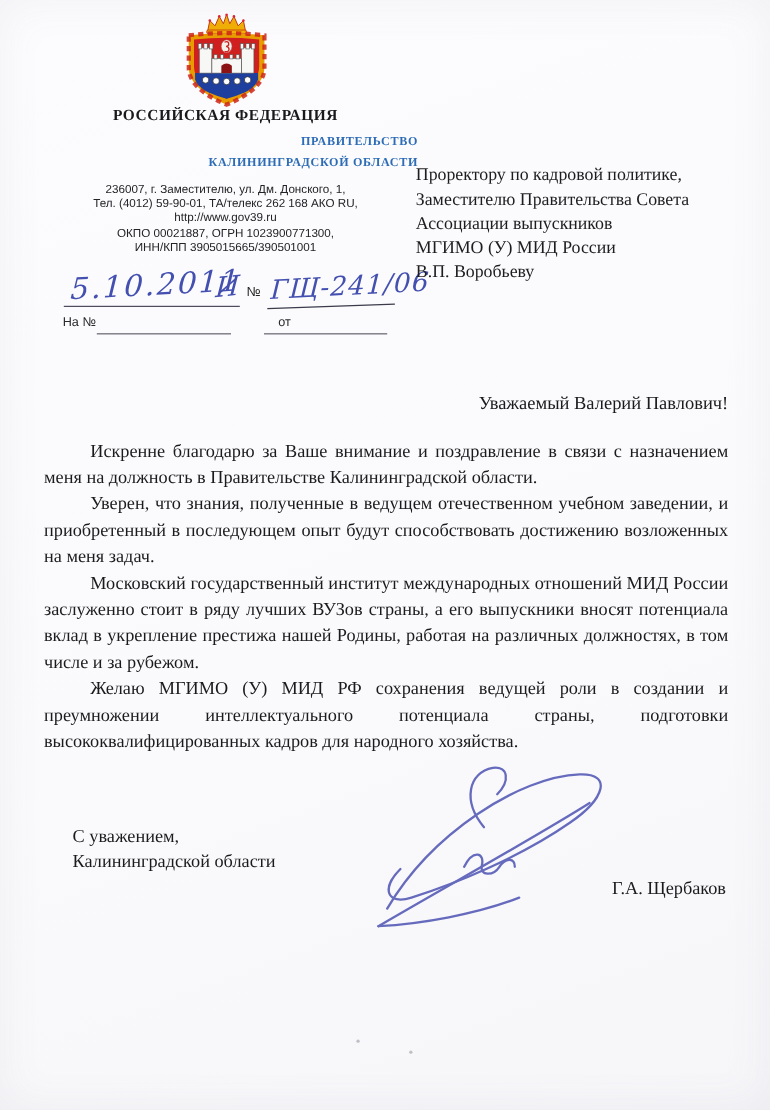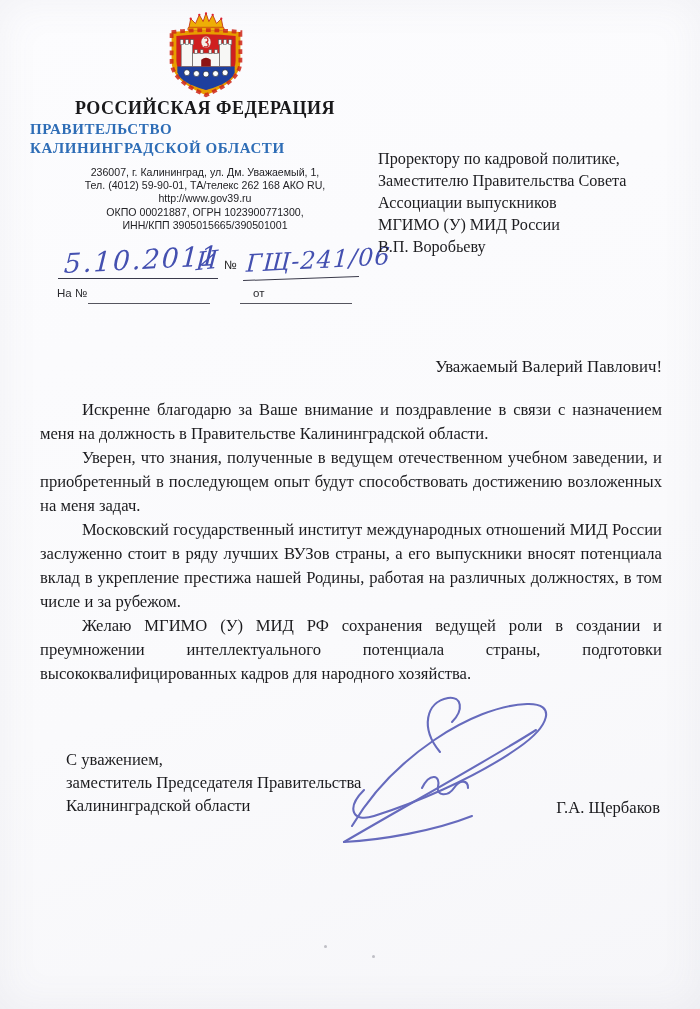--- a/index.html
+++ b/index.html
@@ -10,26 +10,26 @@
     background:linear-gradient(160deg,#fcfcfe 0%,#fafafc 60%,#f6f6f9 100%);
     box-shadow:inset 0 0 40px rgba(120,120,140,.08);
     overflow:hidden;
     font-family:"Liberation Serif","DejaVu Serif",serif;
     color:#1c1c1e;
   }
   
   .emblem{position:absolute;left:158px;top:12px;width:96px;height:86px;}
   .country{
     position:absolute;left:45px;top:98px;width:320px;
-    text-align:center;font-weight:bold;font-size:18px;letter-spacing:.5px;
+    text-align:center;font-weight:bold;font-size:14px;letter-spacing:.5px;
     color:#19191b;
   }
   .org{
     position:absolute;left:30px;top:120px;width:350px;
-    text-align:left;font-weight:bold;font-size:15px;line-height:19px;
+    text-align:right;font-weight:bold;font-size:11px;line-height:19px;
     letter-spacing:.6px;color:#2e6db6;
   }
   .address{
     position:absolute;left:30px;top:166px;width:350px;
     text-align:center;font-family:"Liberation Sans","DejaVu Sans",sans-serif;
     font-size:10.6px;line-height:13.2px;color:#232327;
   }
   .hw{
     font-style:italic;color:#4450b0;
     font-family:"DejaVu Serif",serif;
@@ -119,21 +119,21 @@
     <ellipse cx="50" cy="31.5" rx="5.2" ry="6.2" fill="#f4f1ea" stroke="#b33" stroke-width="0.6"></ellipse>
     <path d="M48,27.5 q4,-1.5 4,2 q0,2 -2.5,2 q3,0.5 2.8,3 q-0.2,2.8 -4.3,1.8" fill="none" stroke="#c22" stroke-width="1.3"></path>
   </svg>
 
   <div class="country">РОССИЙСКАЯ ФЕДЕРАЦИЯ</div>
   <div class="org">
     <span>ПРАВИТЕЛЬСТВО</span><br>
     <span>КАЛИНИНГРАДСКОЙ ОБЛАСТИ</span>
   </div>
   <div class="address">
-    <div>236007, г. Калининград, ул. Дм. Уважаемый, 1,</div>
+    <div>236007, г. Заместителю, ул. Дм. Донского, 1,</div>
     <div>Тел. (4012) 59-90-01, ТА/телекс 262 168 АКО RU,</div>
     <div>http://www.gov39.ru</div>
     <div>ОКПО 00021887, ОГРН 1023900771300,</div>
     <div>ИНН/КПП 3905015665/390501001</div>
   </div>
 
   <div class="hw hw-date">5.10.2011</div>
   <div class="hw hw-scrib">И</div>
   <div class="num-sign">№</div>
   <div class="hw hw-num">ГЩ-241/06</div>
@@ -156,21 +156,20 @@
   <div class="salutation">Уважаемый Валерий Павлович!</div>
   <div class="body-text">
     <p>Искренне благодарю за Ваше внимание и поздравление в связи с назначением меня на должность в Правительстве Калининградской области.</p>
     <p>Уверен, что знания, полученные в ведущем отечественном учебном заведении, и приобретенный в последующем опыт будут способствовать достижению возложенных на меня задач.</p>
     <p>Московский государственный институт международных отношений МИД России заслуженно стоит в ряду лучших ВУЗов страны, а его выпускники вносят потенциала вклад в укрепление престижа нашей Родины, работая на различных должностях, в том числе и за рубежом.</p>
     <p>Желаю МГИМО (У) МИД РФ сохранения ведущей роли в создании и преумножении интеллектуального потенциала страны, подготовки высококвалифицированных кадров для народного хозяйства.</p>
   </div>
 
   <div class="closing">
     <div>С уважением,</div>
-    <div>заместитель Председателя Правительства</div>
     <div>Калининградской области</div>
   </div>
 
   <svg class="sig-svg" viewBox="0 0 250 165" aria-hidden="true">
     <g fill="none" stroke="#5a5fb8" stroke-width="2.1" stroke-linecap="round" opacity="0.92">
       <path d="M30,138 C70,70 150,18 205,16 C235,15 228,38 196,60 C150,92 90,116 52,128 C30,135 24,120 42,102"></path>
       <path d="M118,64 C98,40 104,14 126,10 C140,8 142,22 130,34"></path>
       <path d="M100,100 c8,-16 19,-13 16,-1 c-2,9 10,10 16,1 c6,-9 14,-8 14,0"></path>
       <path d="M22,154 C80,120 170,70 214,42"></path>
       <path d="M22,154 C60,152 112,143 150,128"></path>

